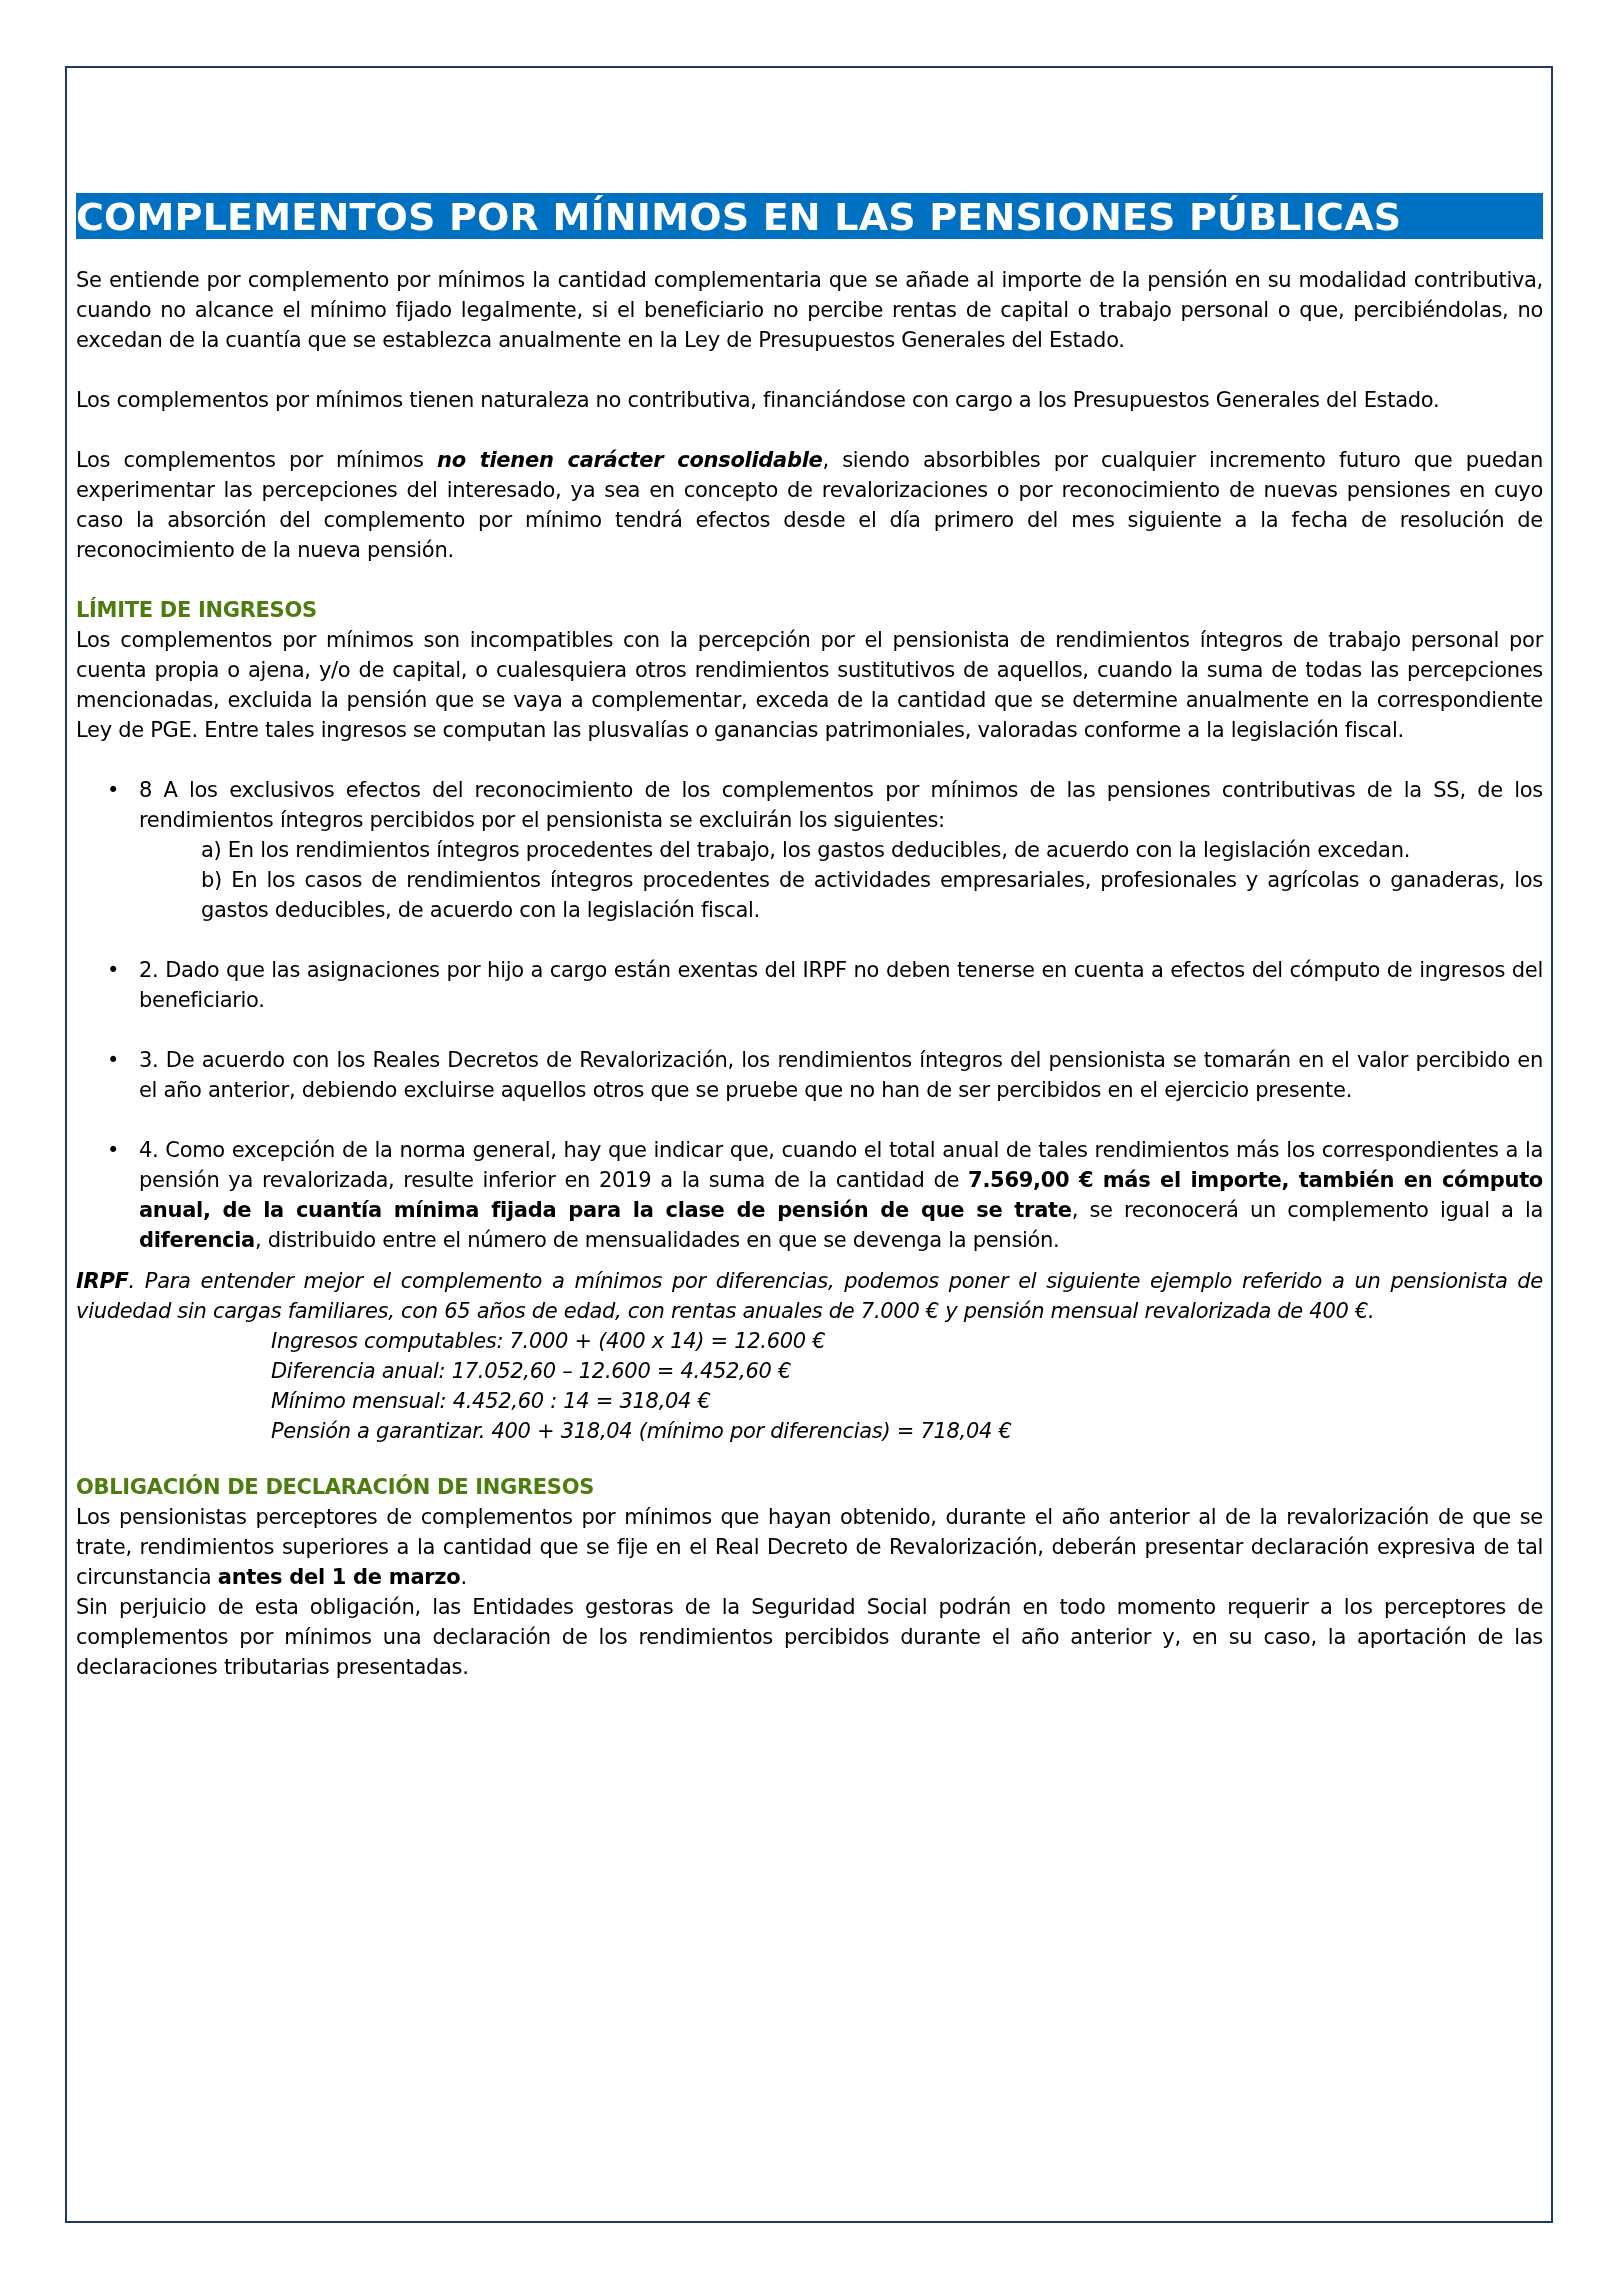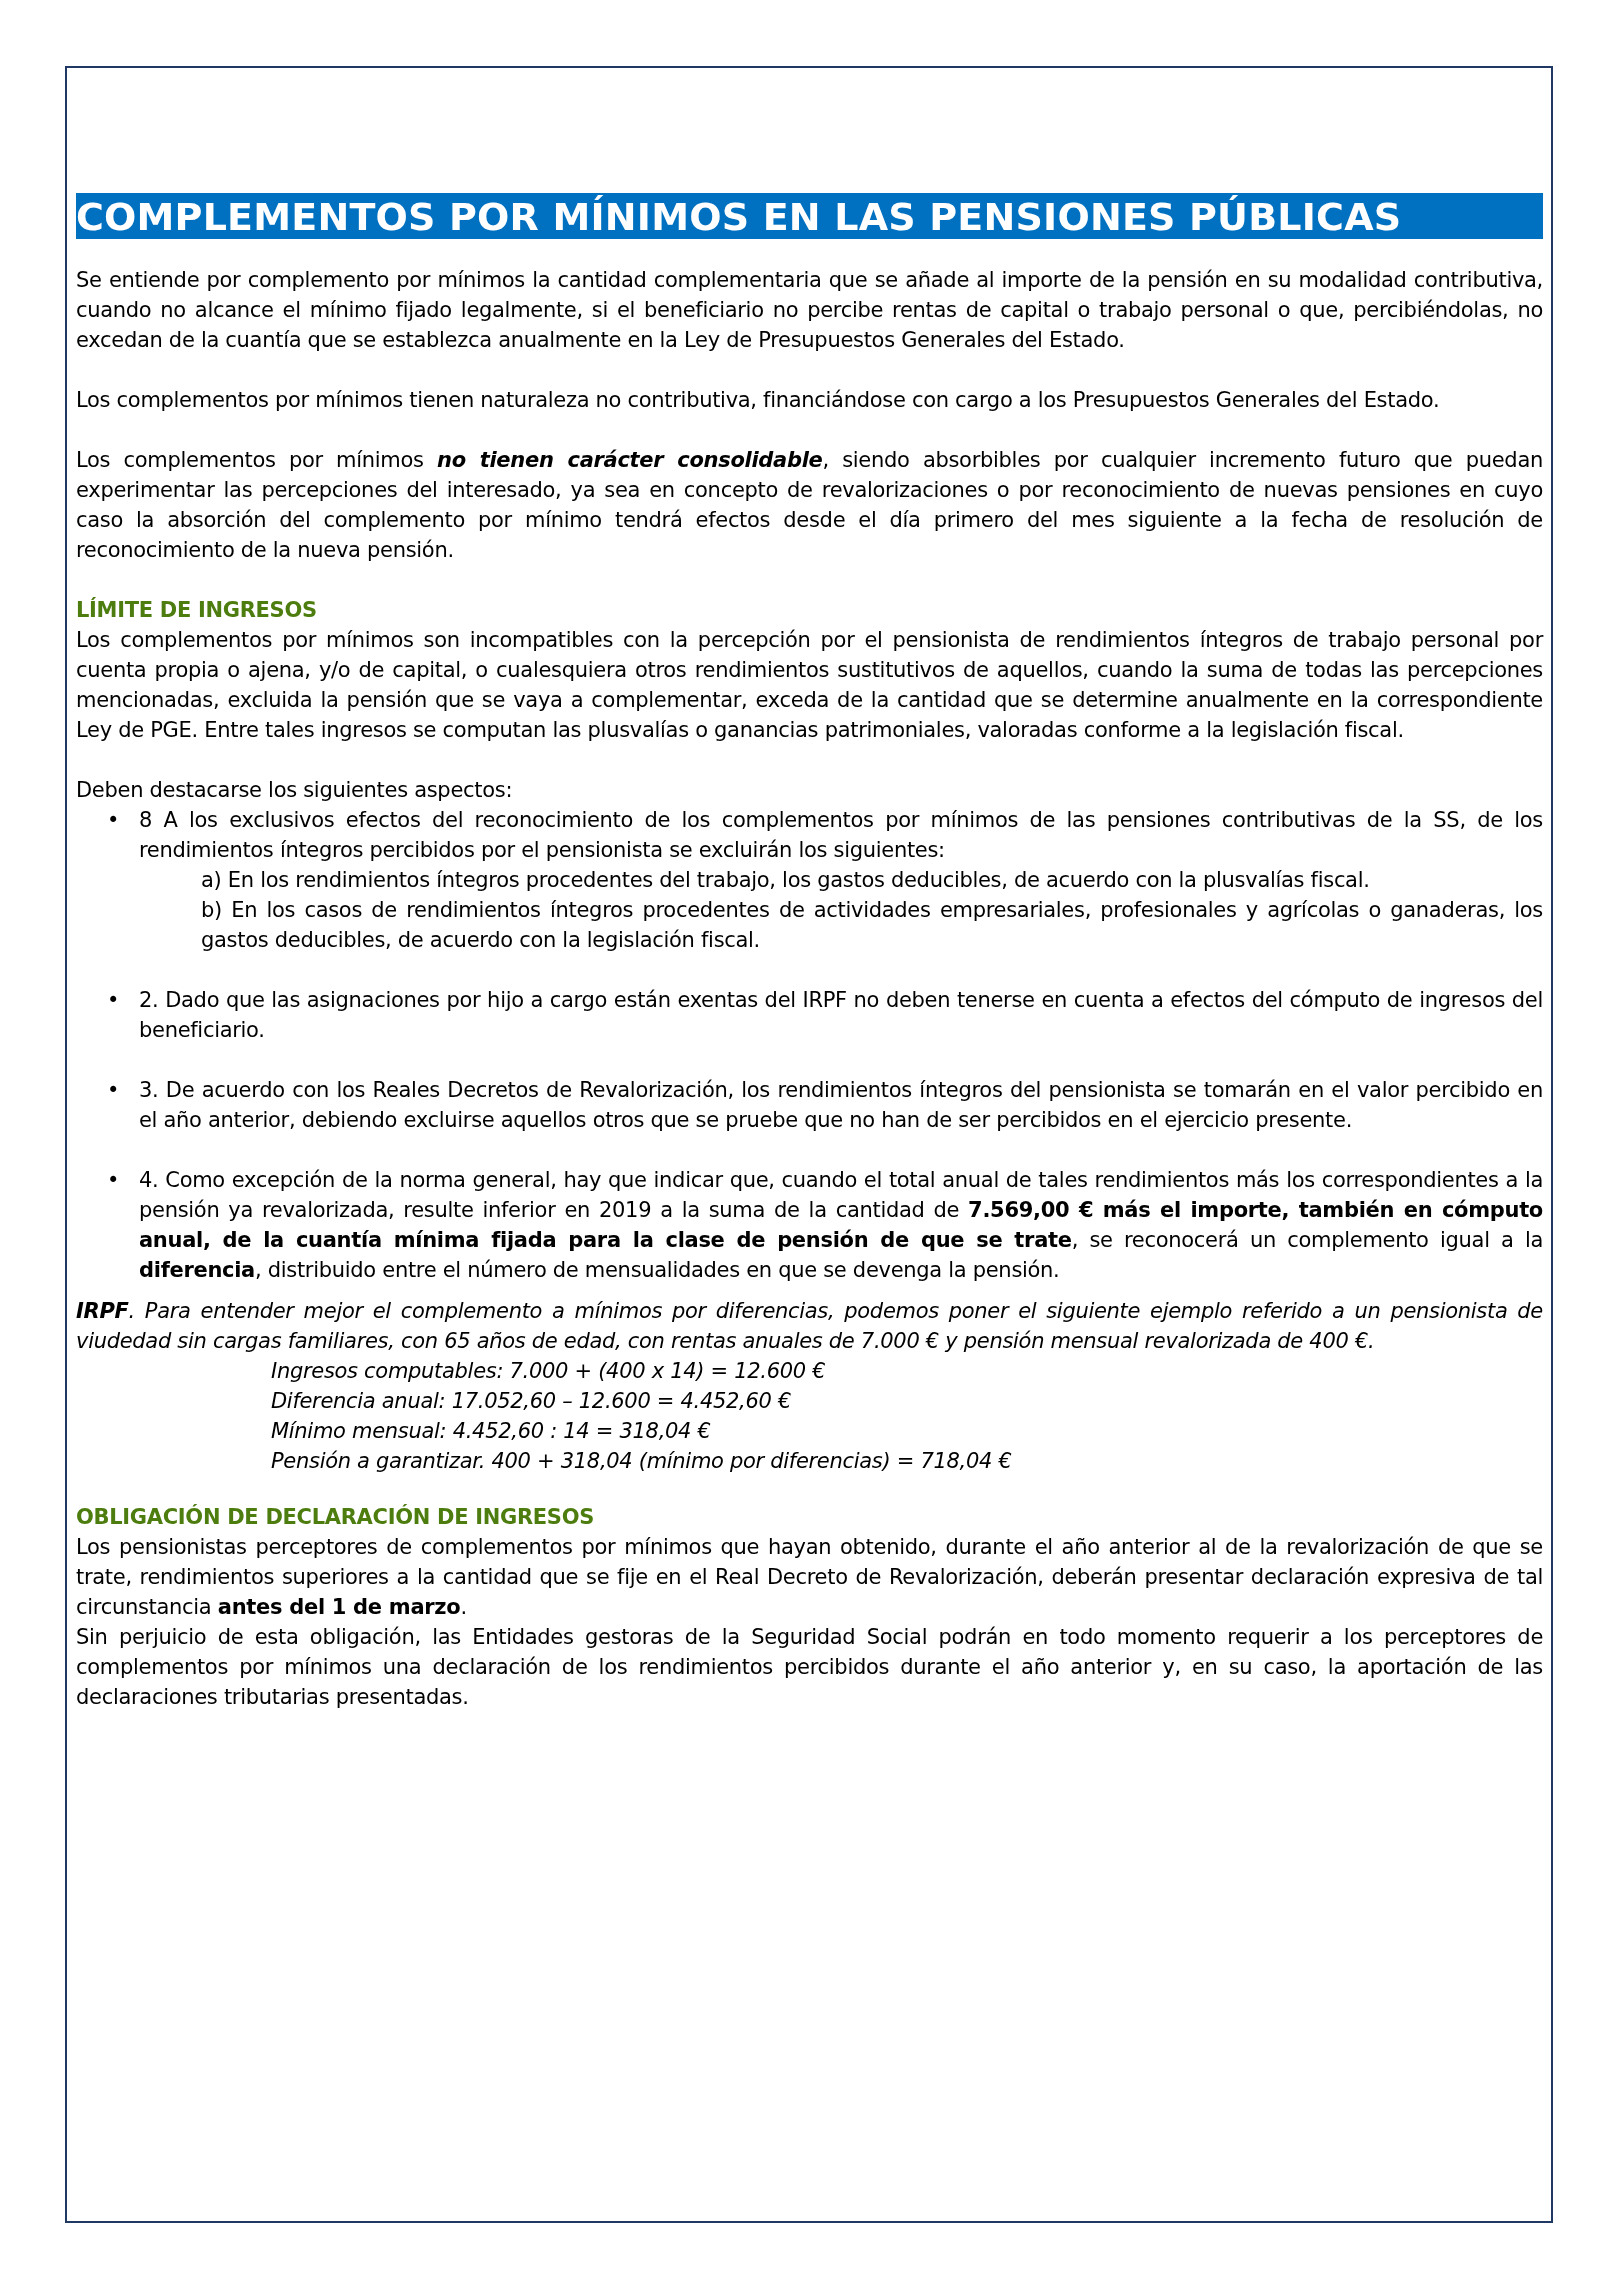--- a/index.html
+++ b/index.html
@@ -55,28 +55,27 @@
   <p>Los complementos por mínimos tienen naturaleza no contributiva, financiándose con cargo a los Presupuestos Generales del Estado.</p>
   <div class="gap"></div>
 
   <p><span>Los complementos por mínimos </span><span class="bi">no tienen carácter consolidable</span><span>, siendo absorbibles por cualquier incremento futuro que puedan experimentar las percepciones del interesado, ya sea en concepto de revalorizaciones o por reconocimiento de nuevas pensiones en cuyo caso la absorción del complemento por mínimo tendrá efectos desde el día primero del mes siguiente a la fecha de resolución de reconocimiento de la nueva pensión.</span></p>
   <div class="gap"></div>
 
   <div class="heading-red">LÍMITE DE INGRESOS</div>
   <p>Los complementos por mínimos son incompatibles con la percepción por el pensionista de rendimientos íntegros de trabajo personal por cuenta propia o ajena, y/o de capital, o cualesquiera otros rendimientos sustitutivos de aquellos, cuando la suma de todas las percepciones mencionadas, excluida la pensión que se vaya a complementar, exceda de la cantidad que se determine anualmente en la correspondiente Ley de PGE. Entre tales ingresos se computan las plusvalías o ganancias patrimoniales, valoradas conforme a la legislación fiscal.</p>
   <div class="gap"></div>
 
-  <div>Deben destacarse los siguientes aspectos:</div>
 
   <ul class="aspects">
     <li>
       <span class="bullet">•</span>
       <div>8 A los exclusivos efectos del reconocimiento de los complementos por mínimos de las pensiones contributivas de la SS, de los rendimientos íntegros percibidos por el pensionista se excluirán los siguientes:</div>
       <div class="sub-wrap">
-        <div style="text-align:justify">a) En los rendimientos íntegros procedentes del trabajo, los gastos deducibles, de acuerdo con la plusvalías fiscal.</div>
+        <div style="text-align:justify">a) En los rendimientos íntegros procedentes del trabajo, los gastos deducibles, de acuerdo con la legislación excedan.</div>
         <div style="text-align:justify">b) En los casos de rendimientos íntegros procedentes de actividades empresariales, profesionales y agrícolas o ganaderas, los gastos deducibles, de acuerdo con la legislación fiscal.</div>
       </div>
     </li>
     <div class="gap"></div>
     <li>
       <span class="bullet">•</span>
       <div>2. Dado que las asignaciones por hijo a cargo están exentas del IRPF no deben tenerse en cuenta a efectos del cómputo de ingresos del beneficiario.</div>
     </li>
     <div class="gap"></div>
     <li>

